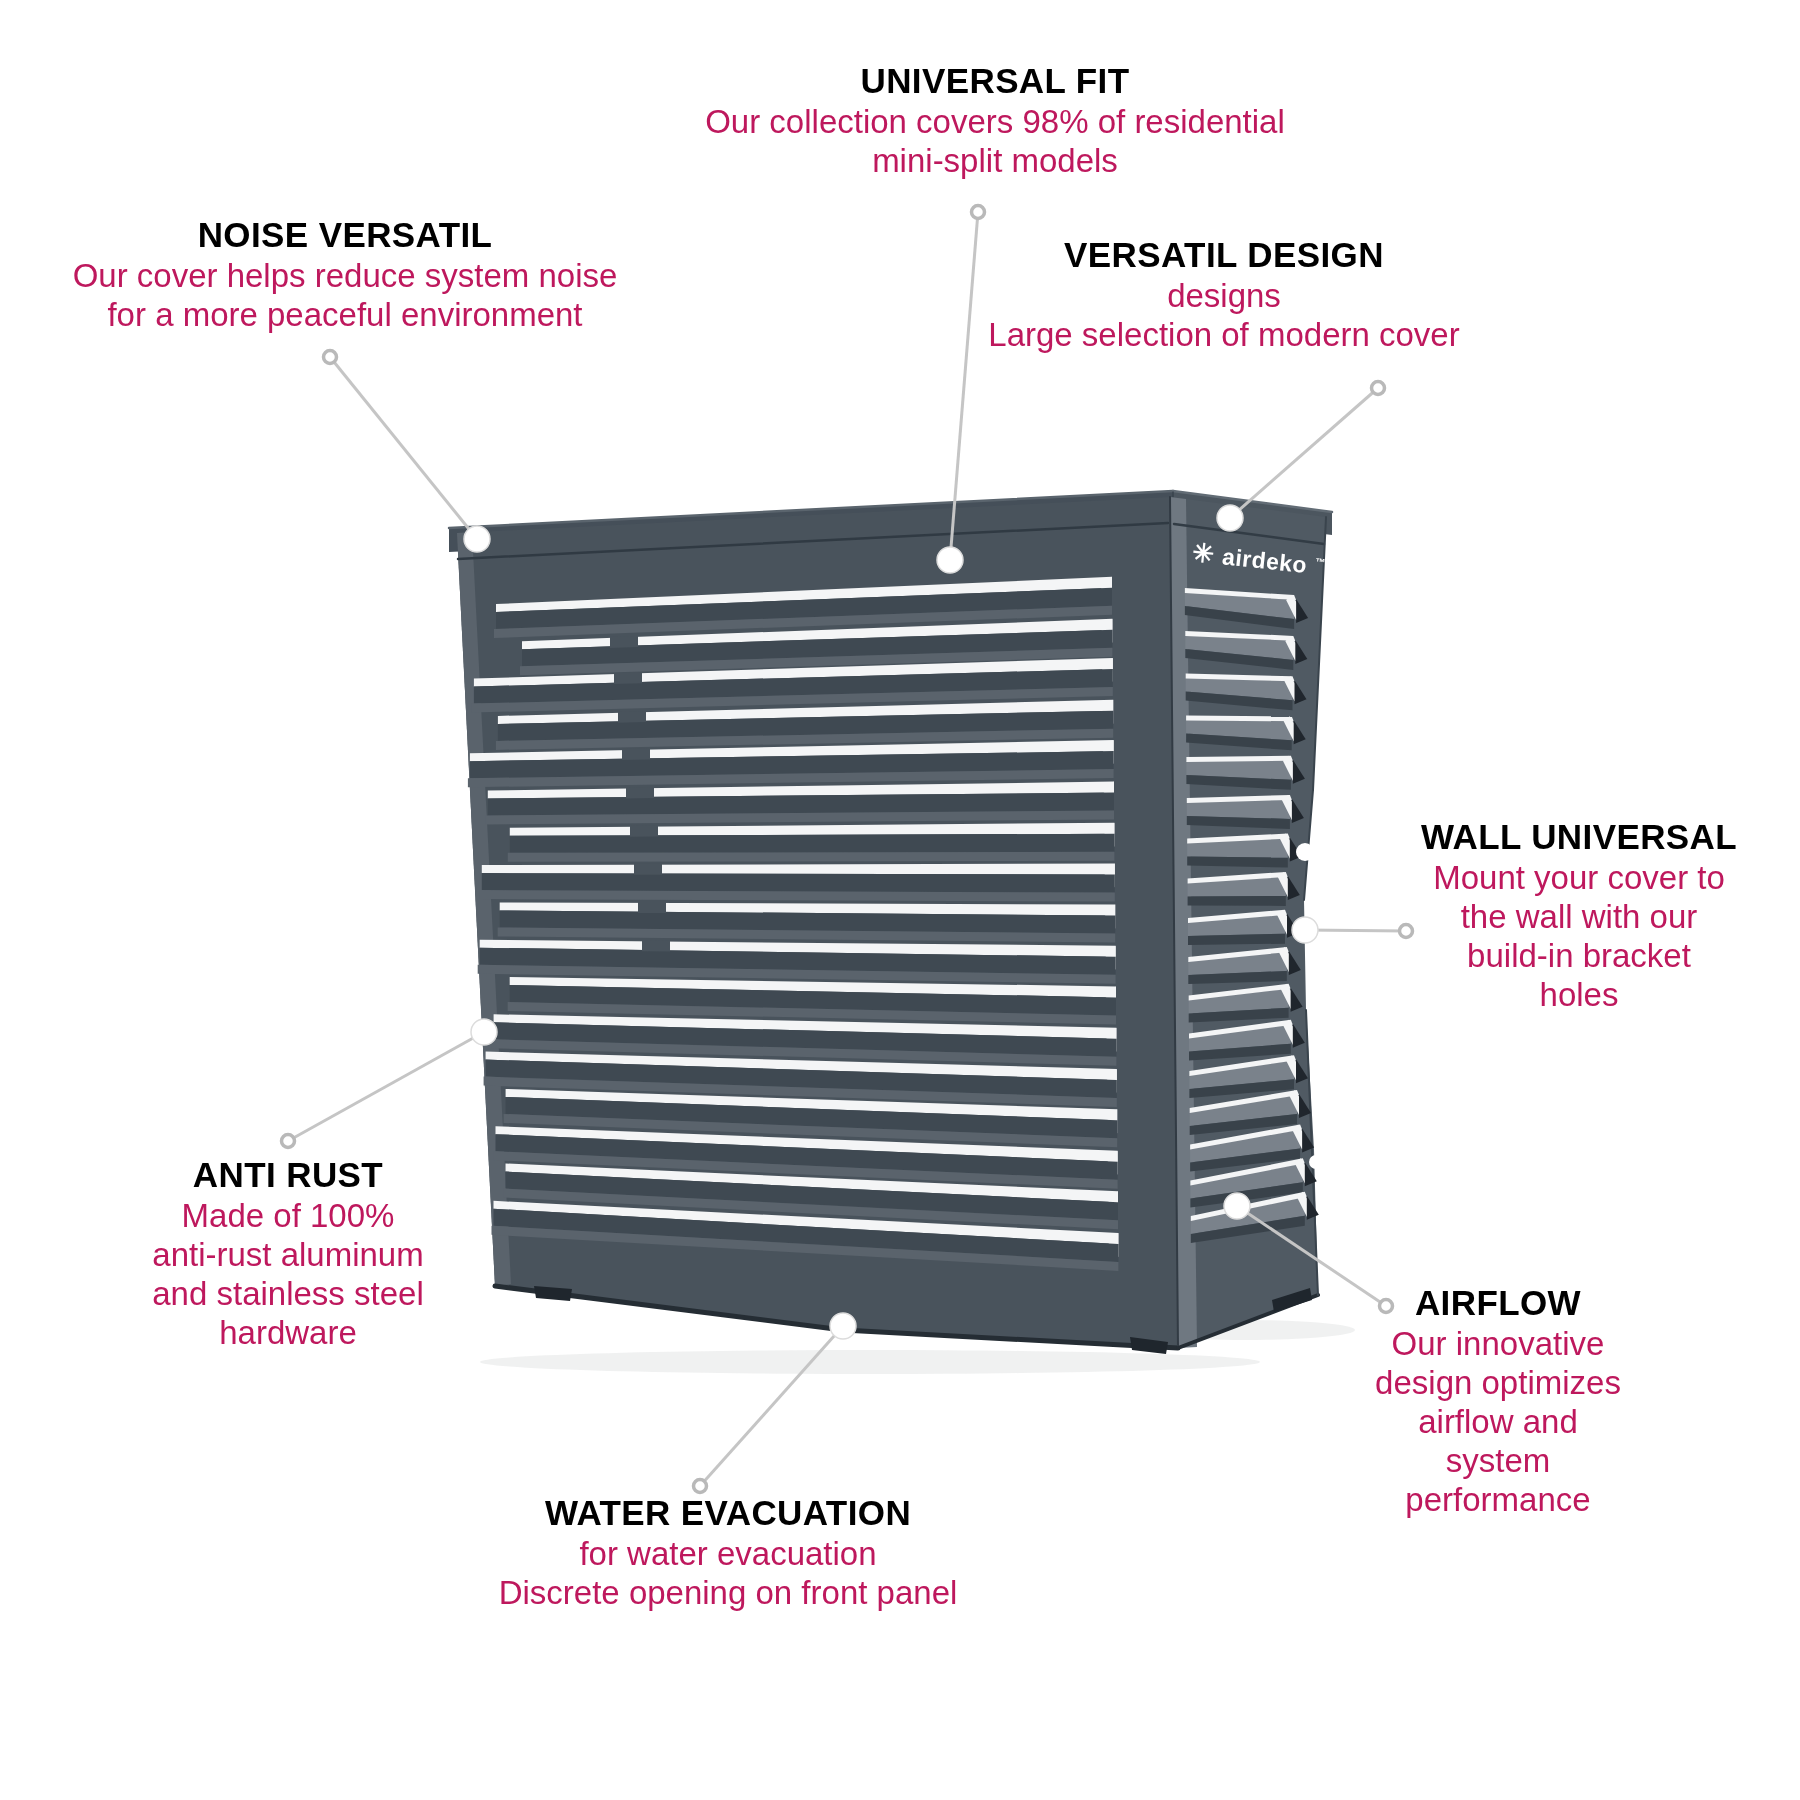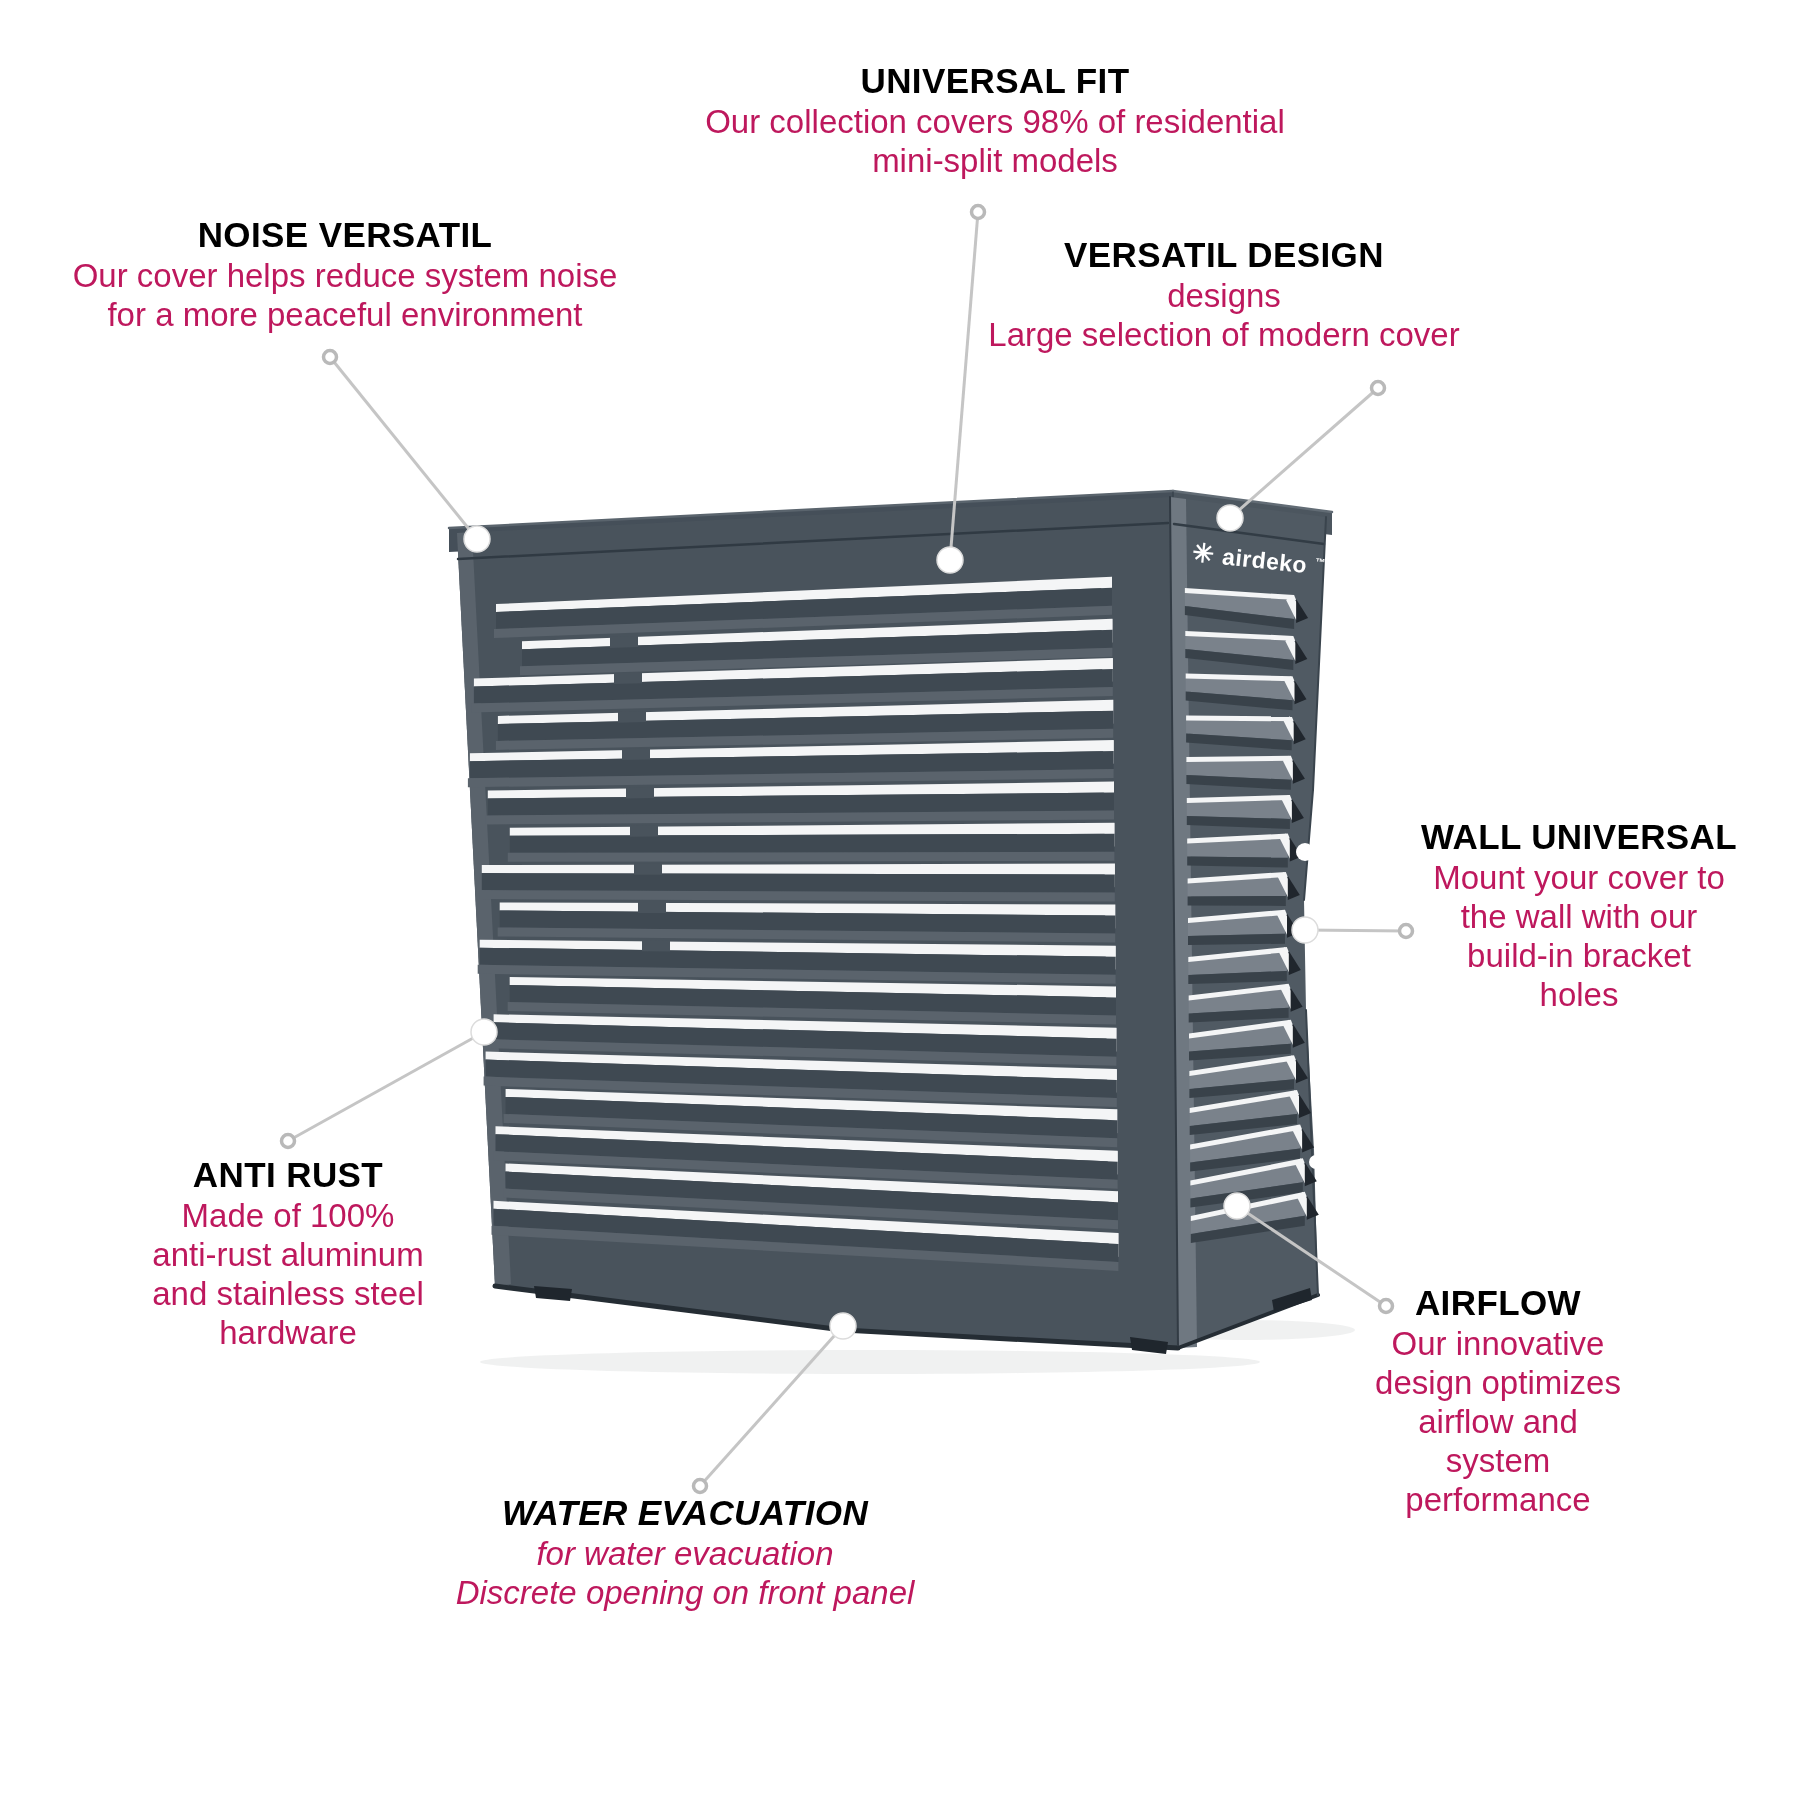--- a/index.html
+++ b/index.html
@@ -8,21 +8,21 @@
   #art{position:absolute;left:0;top:0;width:1800px;height:1800px;}
   .callout{position:absolute;transform:translateX(-50%);text-align:center;white-space:nowrap;}
   .c-title{font-weight:700;font-size:35px;line-height:42px;letter-spacing:.4px;color:#000000;}
   .c-line{font-size:33px;line-height:39px;color:#be185d;}
   .c-universal{left:995px;top:60px;}
   .c-noise{left:345px;top:214px;}
   .c-versatil{left:1224px;top:234px;}
   .c-wall{left:1579px;top:816px;}
   .c-anti{left:288px;top:1154px;}
   .c-airflow{left:1498px;top:1282px;}
-  .c-water{left:685px;top:1492px;font-style:italic;}
+  .c-water{left:728px;top:1492px;}
   .logo-text{fill:#ffffff;font-family:"Liberation Sans",sans-serif;font-weight:700;font-size:23px;letter-spacing:.5px;}
   .logo-icon{font-size:26px;}
   .logo-tm{font-size:10px;}
 </style>
 </head>
 <body>
 
 <div class="stage">
 
   <svg id="art" viewBox="0 0 1800 1800" xmlns="http://www.w3.org/2000/svg">

